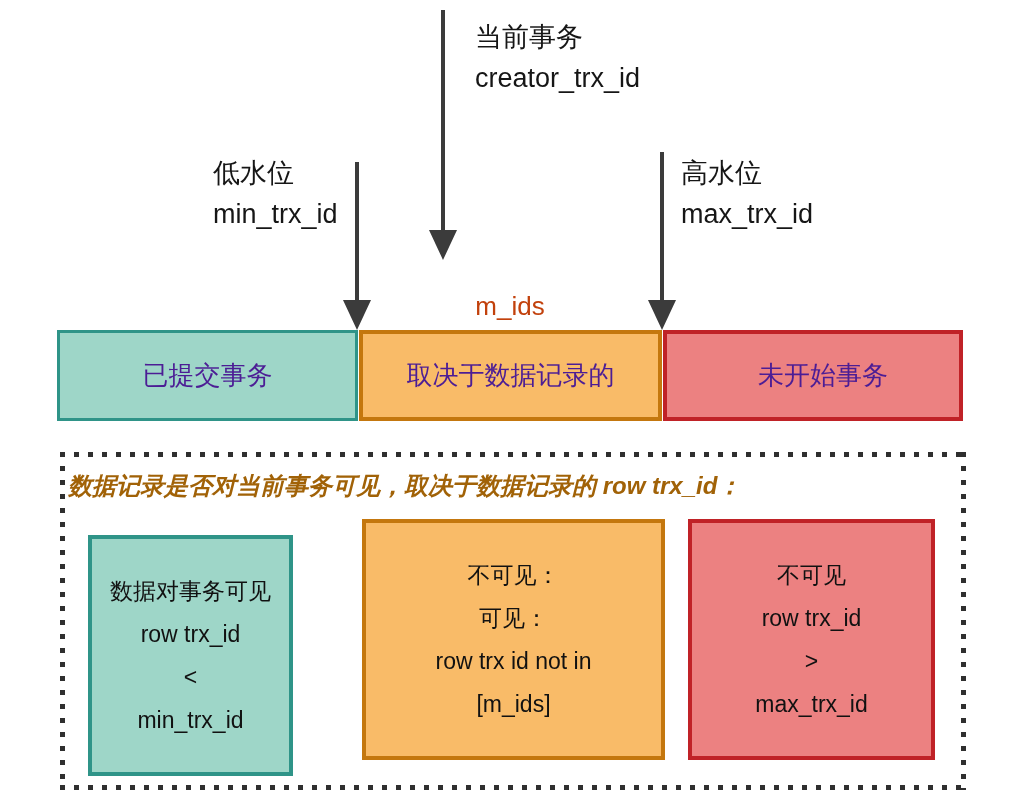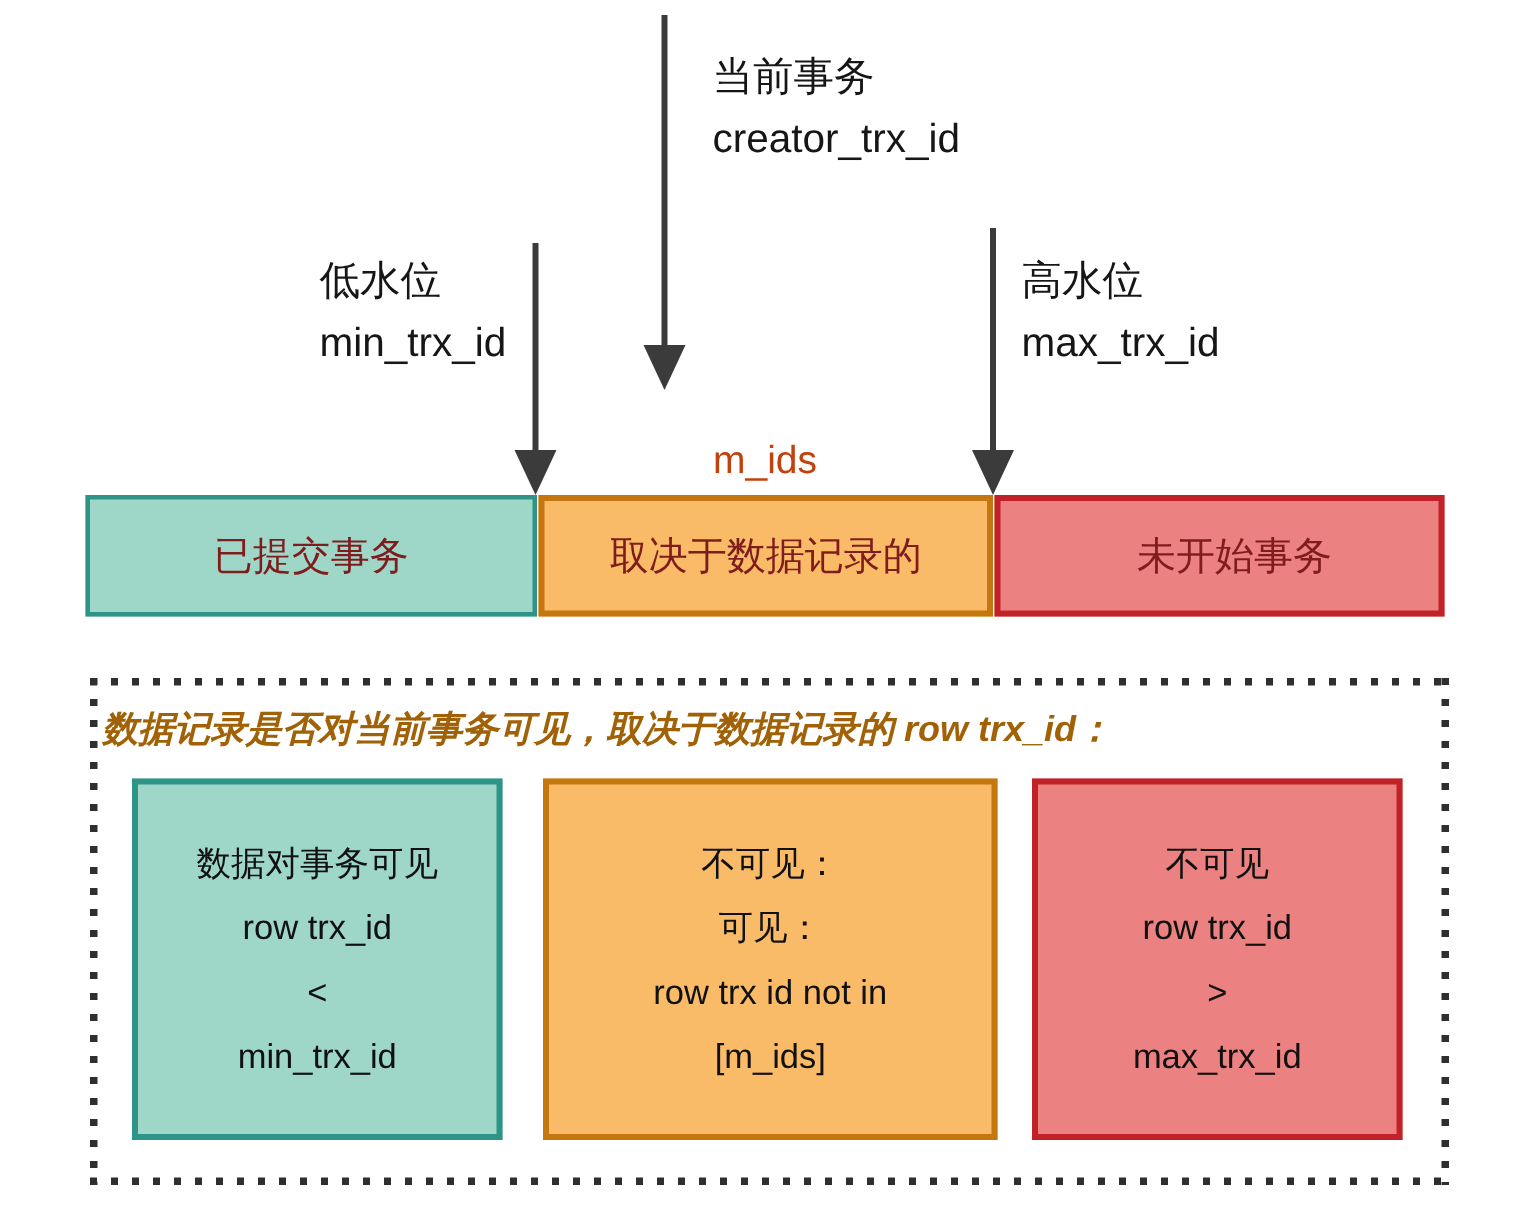--- a/index.html
+++ b/index.html
@@ -11,28 +11,28 @@
 
   
   .arrow-line { position:absolute; width:4px; background:#3b3b3b; }
   .arrow-head {
     position:absolute; width:0; height:0;
     border-left:14px solid transparent; border-right:14px solid transparent;
     border-top:30px solid #3b3b3b;
   }
 
   
-  .top-label { position:absolute; font-size:27px; line-height:41px; color:#161616; white-space:nowrap;margin-top:14px; }
+  .top-label { position:absolute; font-size:27px; line-height:41px; color:#161616; white-space:nowrap; }
   .mids-label { position:absolute; font-size:26px; text-align:center; color:#c2410c; }
 
   
   .bar-seg {
-    position:absolute; top:330px; height:81px; box-sizing:border-box;
+    position:absolute; top:330px; height:91px; box-sizing:border-box;
     display:flex; align-items:center; justify-content:center;
-    font-size:26px; color:#7f1d1d; white-space:nowrap;
+    font-size:26px; color:#4c1d95; white-space:nowrap;
   }
   .seg-committed { background:#9ed6c8; border:3px solid #2f9488; }
   .seg-active    { background:#f9bb68; border:4px solid #c4770e; }
   .seg-future    { background:#ec8181; border:4px solid #c02227; }
 
   
   .dotted-panel { position:absolute; left:60px; top:452px; width:906px; height:338px; }
   .dot-edge { position:absolute; }
   .dot-h { height:5px; left:0; right:0;
     background-image:repeating-linear-gradient(90deg, #2f2f2f 0 5px, transparent 5px 14px); }
@@ -44,21 +44,21 @@
     color:#a16207; white-space:nowrap;font-style:italic;
   }
 
   
   .vis-box {
     position:absolute; top:519px; height:241px; box-sizing:border-box;
     display:flex; flex-direction:column; align-items:center; justify-content:center;
     text-align:center;
   }
   .vis-box .vis-line { font-size:23px; line-height:43px; color:#111111; white-space:nowrap; }
-  .vis-committed { left:88px;  width:247px; background:#9ed6c8; border:4px solid #2f9488; }
+  .vis-committed { left:88px;  width:205px; background:#9ed6c8; border:4px solid #2f9488;margin-top:16px; }
   .vis-active    { left:362px; width:303px; background:#f9bb68; border:4px solid #c4770e; }
   .vis-future    { left:688px; width:247px; background:#ec8181; border:4px solid #c02227;text-align:center; }
 </style>
 </head>
 <body>
 
 <div id="canvas">
 
   <div class="arrow-line" style="left:441px; top:10px; height:222px;"></div>
   <div class="arrow-head" style="left:429px; top:230px;"></div>

